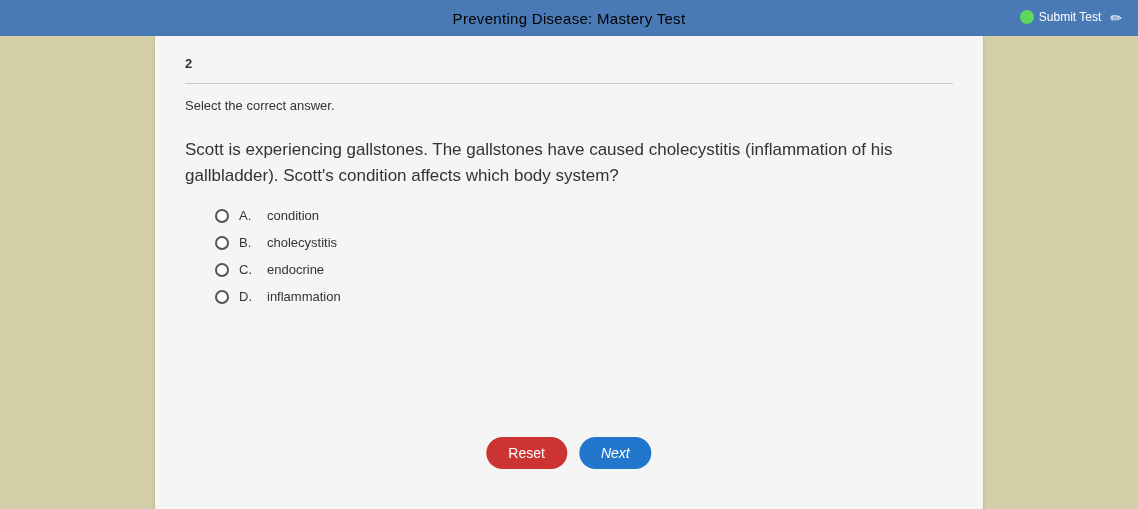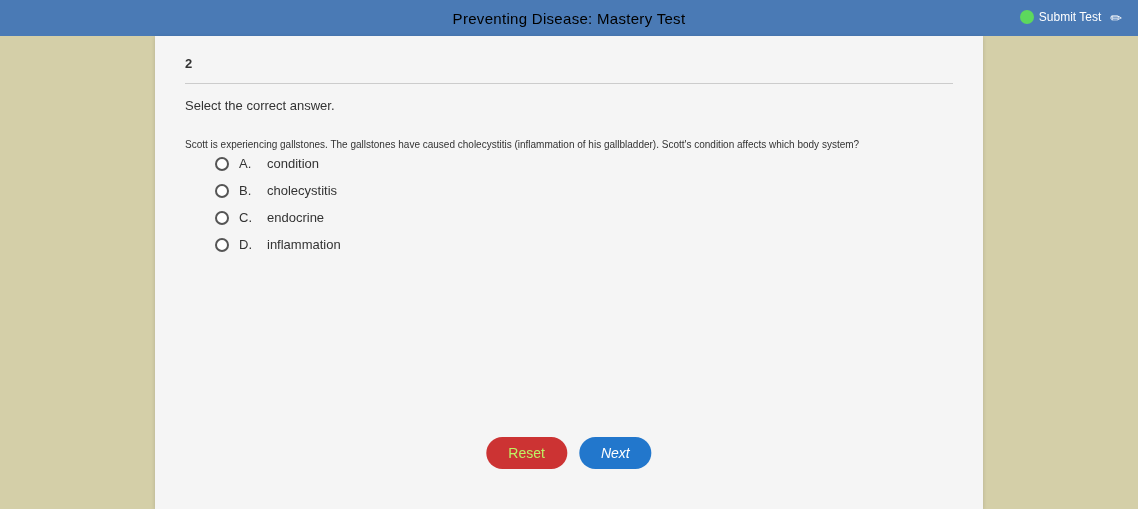--- a/index.html
+++ b/index.html
@@ -86,24 +86,24 @@
       margin-bottom: 14px;
     }
 
     .instruction {
       font-size: 13px;
       color: #333;
       margin-bottom: 24px;
     }
 
     .question-text {
-      font-size: 10px;
+      font-size: 17px;
       color: #333;
       line-height: 1.5;
-      margin-bottom: 4px;
+      margin-bottom: 20px;
     }
 
     .options-list {
       list-style: none;
       margin-left: 30px;
     }
 
     .option-item {
       display: flex;
       align-items: center;
@@ -138,21 +138,21 @@
       bottom: 40px;
       left: 50%;
       transform: translateX(-50%);
       display: flex;
       align-items: center;
       gap: 12px;
     }
 
     .btn-reset {
       background: #cc3333;
-      color: #bef264;
+      color: #ffffff;
       border: none;
       border-radius: 20px;
       padding: 8px 22px;
       font-size: 14px;
       cursor: pointer;
       font-weight: 500;
     }
 
     .btn-next {
       background: #2277cc;

